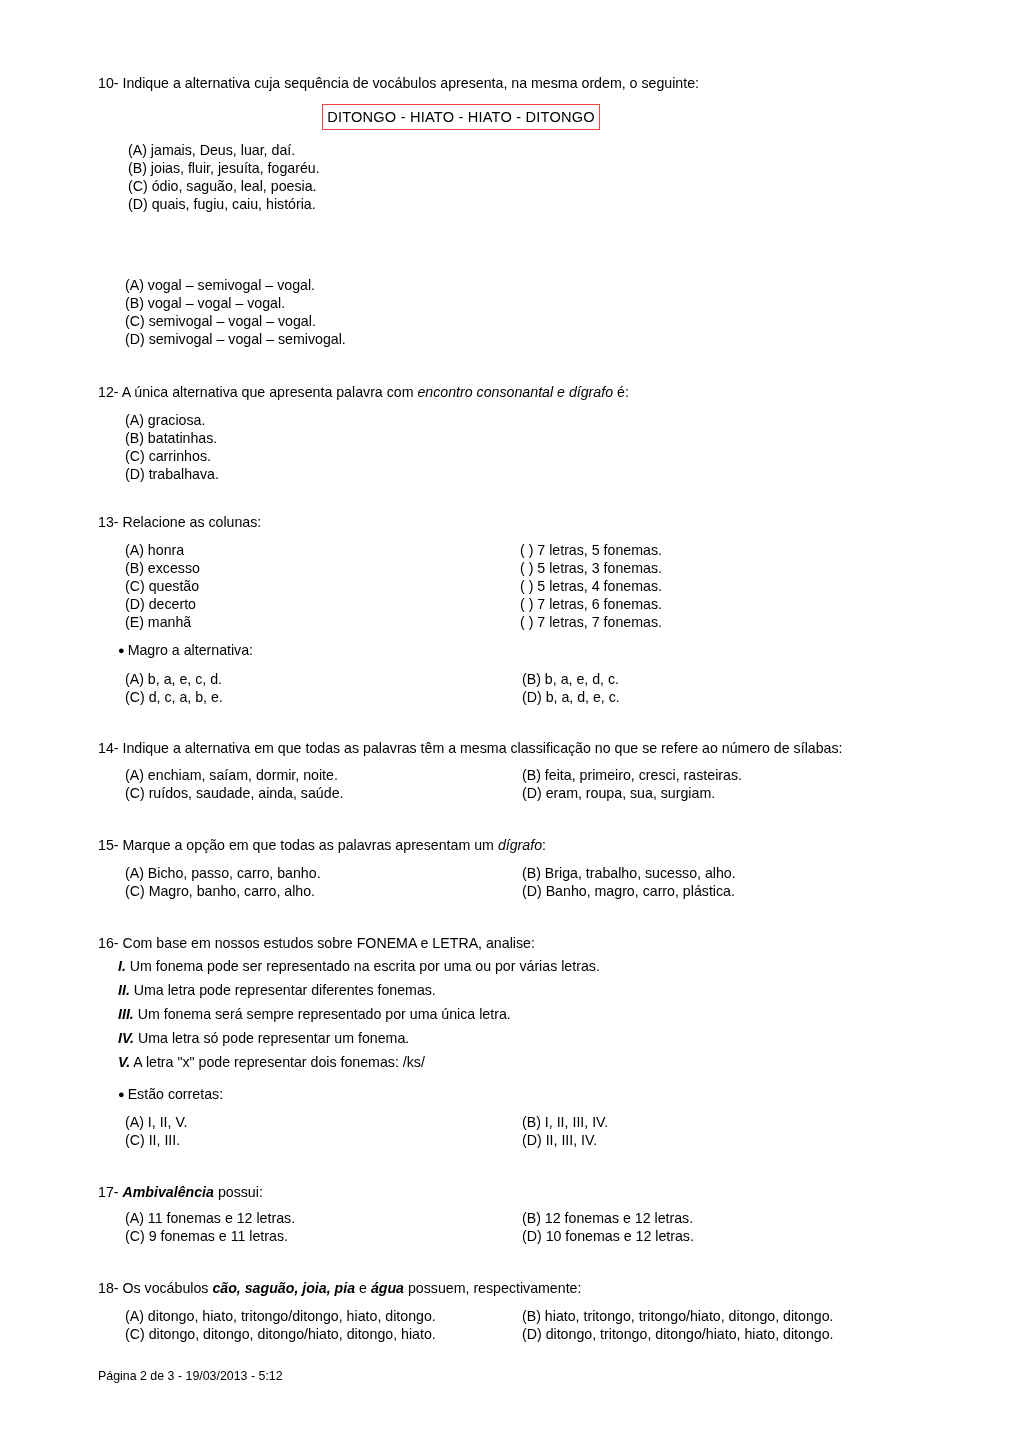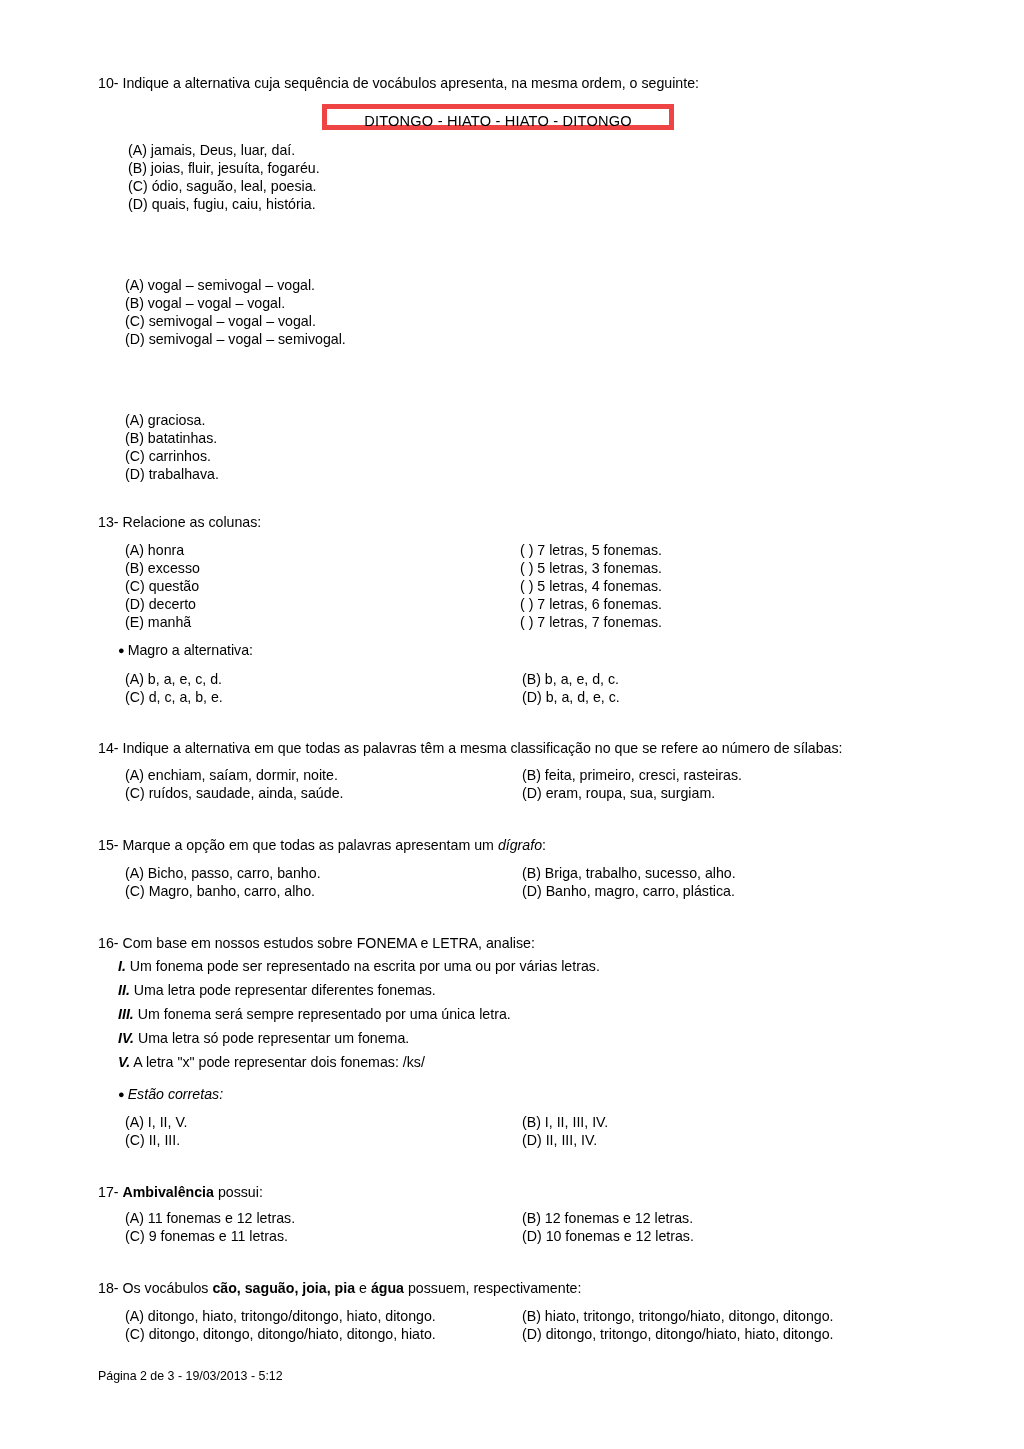--- a/index.html
+++ b/index.html
@@ -56,28 +56,28 @@
     left: 118px;
     font-size: 14.2px;
     line-height: 18px;
     white-space: nowrap;
   }
   .rn {
     font-weight: bold;
     font-style: italic;
   }
   .it { font-style: italic; }
-  .bi { font-weight: bold; }
+  .bi { font-weight: bold; font-style: italic; }
   .box {
     position: absolute;
     left: 322px;
     top: 104px;
-    width: 352px;
+    width: 278px;
     height: 26px;
-    border: 5px solid #ef4444;
+    border: 1px solid #ef4444;
     box-sizing: border-box;
     text-align: center;
     font-size: 14.6px;
     line-height: 24px;
     letter-spacing: 0.2px;
   }
   .footer {
     position: absolute;
     left: 98px;
     top: 1368px;
@@ -101,20 +101,24 @@
   <div class="opt col-a-10" style="top:141px;">(A) jamais, Deus, luar, daí.</div>
   <div class="opt col-a-10" style="top:159px;">(B) joias, fluir, jesuíta, fogaréu.</div>
   <div class="opt col-a-10" style="top:177px;">(C) ódio, saguão, leal, poesia.</div>
   <div class="opt col-a-10" style="top:195px;">(D) quais, fugiu, caiu, história.</div>
 
   <div class="opt col-a" style="top:276px;">(A) vogal – semivogal – vogal.</div>
   <div class="opt col-a" style="top:294px;">(B) vogal – vogal – vogal.</div>
   <div class="opt col-a" style="top:312px;">(C) semivogal – vogal – vogal.</div>
   <div class="opt col-a" style="top:330px;">(D) semivogal – vogal – semivogal.</div>
 
+  <div class="qnum" style="top:383px;">
+    <span>12-</span>
+    <span>A única alternativa que apresenta palavra com </span><span class="it">encontro consonantal e dígrafo</span><span> é:</span>
+  </div>
   <div class="opt col-a" style="top:411px;">(A) graciosa.</div>
   <div class="opt col-a" style="top:429px;">(B) batatinhas.</div>
   <div class="opt col-a" style="top:447px;">(C) carrinhos.</div>
   <div class="opt col-a" style="top:465px;">(D) trabalhava.</div>
 
   <div class="qnum" style="top:513px;">
     <span>13-</span>
     <span>Relacione as colunas:</span>
   </div>
   <div class="opt col-a" style="top:541px;">(A) honra</div>
@@ -167,21 +171,21 @@
   </div>
   <div class="stmt" style="top:1005px;">
     <span class="rn">III.</span><span> Um fonema será sempre representado por uma única letra.</span>
   </div>
   <div class="stmt" style="top:1029px;">
     <span class="rn">IV.</span><span> Uma letra só pode representar um fonema.</span>
   </div>
   <div class="stmt" style="top:1053px;">
     <span class="rn">V.</span><span> A letra "x" pode representar dois fonemas: /ks/</span>
   </div>
-  <div class="bullet" style="top:1085px;font-style:italic;">
+  <div class="bullet" style="top:1085px;">
     <span class="dot">●</span><span>Estão corretas:</span>
   </div>
   <div class="opt col-a" style="top:1113px;">(A) I, II, V.</div>
   <div class="opt col-a" style="top:1131px;">(C) II, III.</div>
   <div class="opt col-b" style="top:1113px;">(B) I, II, III, IV.</div>
   <div class="opt col-b" style="top:1131px;">(D) II, III, IV.</div>
 
   <div class="qnum" style="top:1183px;">
     <span>17-</span>
     <span class="bi">Ambivalência</span><span> possui:</span>

